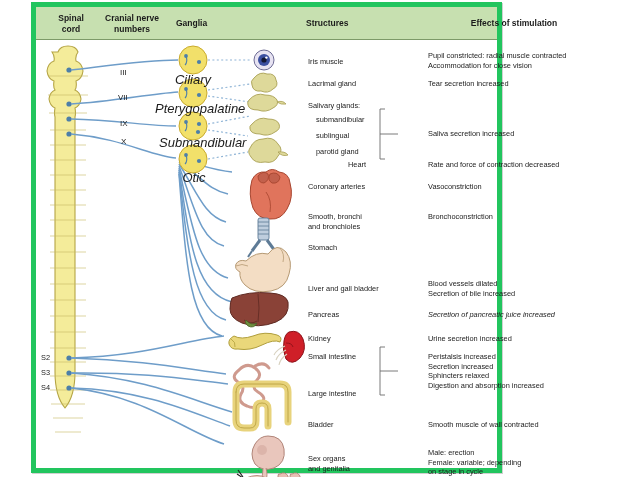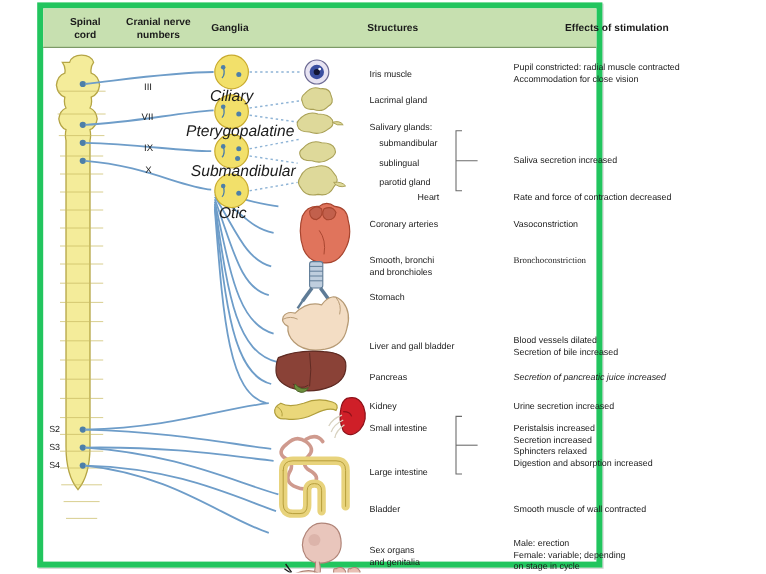--- a/index.html
+++ b/index.html
@@ -289,24 +289,25 @@
     <div class="lbl struct" style="top:270px;">Pancreas</div>
     <div class="lbl struct" style="top:294px;">Kidney</div>
     <div class="lbl struct" style="top:312px;">Small intestine</div>
     <div class="lbl struct" style="top:349px;">Large intestine</div>
     <div class="lbl struct" style="top:380px;">Bladder</div>
     <div class="lbl struct" style="top:414px;">Sex organs
 and genitalia</div>
 
     <div class="lbl effect" style="top:11px;width:190px;">Pupil constricted: radial muscle contracted
 Accommodation for close vision</div>
+    <div class="lbl effect" style="top:39px;">Tear secretion increased</div>
     <div class="lbl effect" style="top:89px;">Saliva secretion increased</div>
     <div class="lbl effect" style="top:120px;width:190px;">Rate and force of contraction decreased</div>
     <div class="lbl effect" style="top:142px;">Vasoconstriction</div>
-    <div class="lbl effect" style="top:172px;font-family:Liberation Serif, serif;">Bronchoconstriction</div>
+    <div class="lbl effect" style="top:172px;">Bronchoconstriction</div>
     <div class="lbl effect" style="top:239px;">Blood vessels dilated
 Secretion of bile increased</div>
     <div class="lbl effect" style="top:270px;width:190px;font-style:italic;">Secretion of pancreatic juice increased</div>
     <div class="lbl effect" style="top:294px;">Urine secretion increased</div>
     <div class="lbl effect" style="top:312px;width:190px;">Peristalsis increased
 Secretion increased
 Sphincters relaxed
 Digestion and absorption increased</div>
     <div class="lbl effect" style="top:380px;">Smooth muscle of wall contracted</div>
     <div class="lbl effect" style="top:408px;width:190px;">Male:  erection

